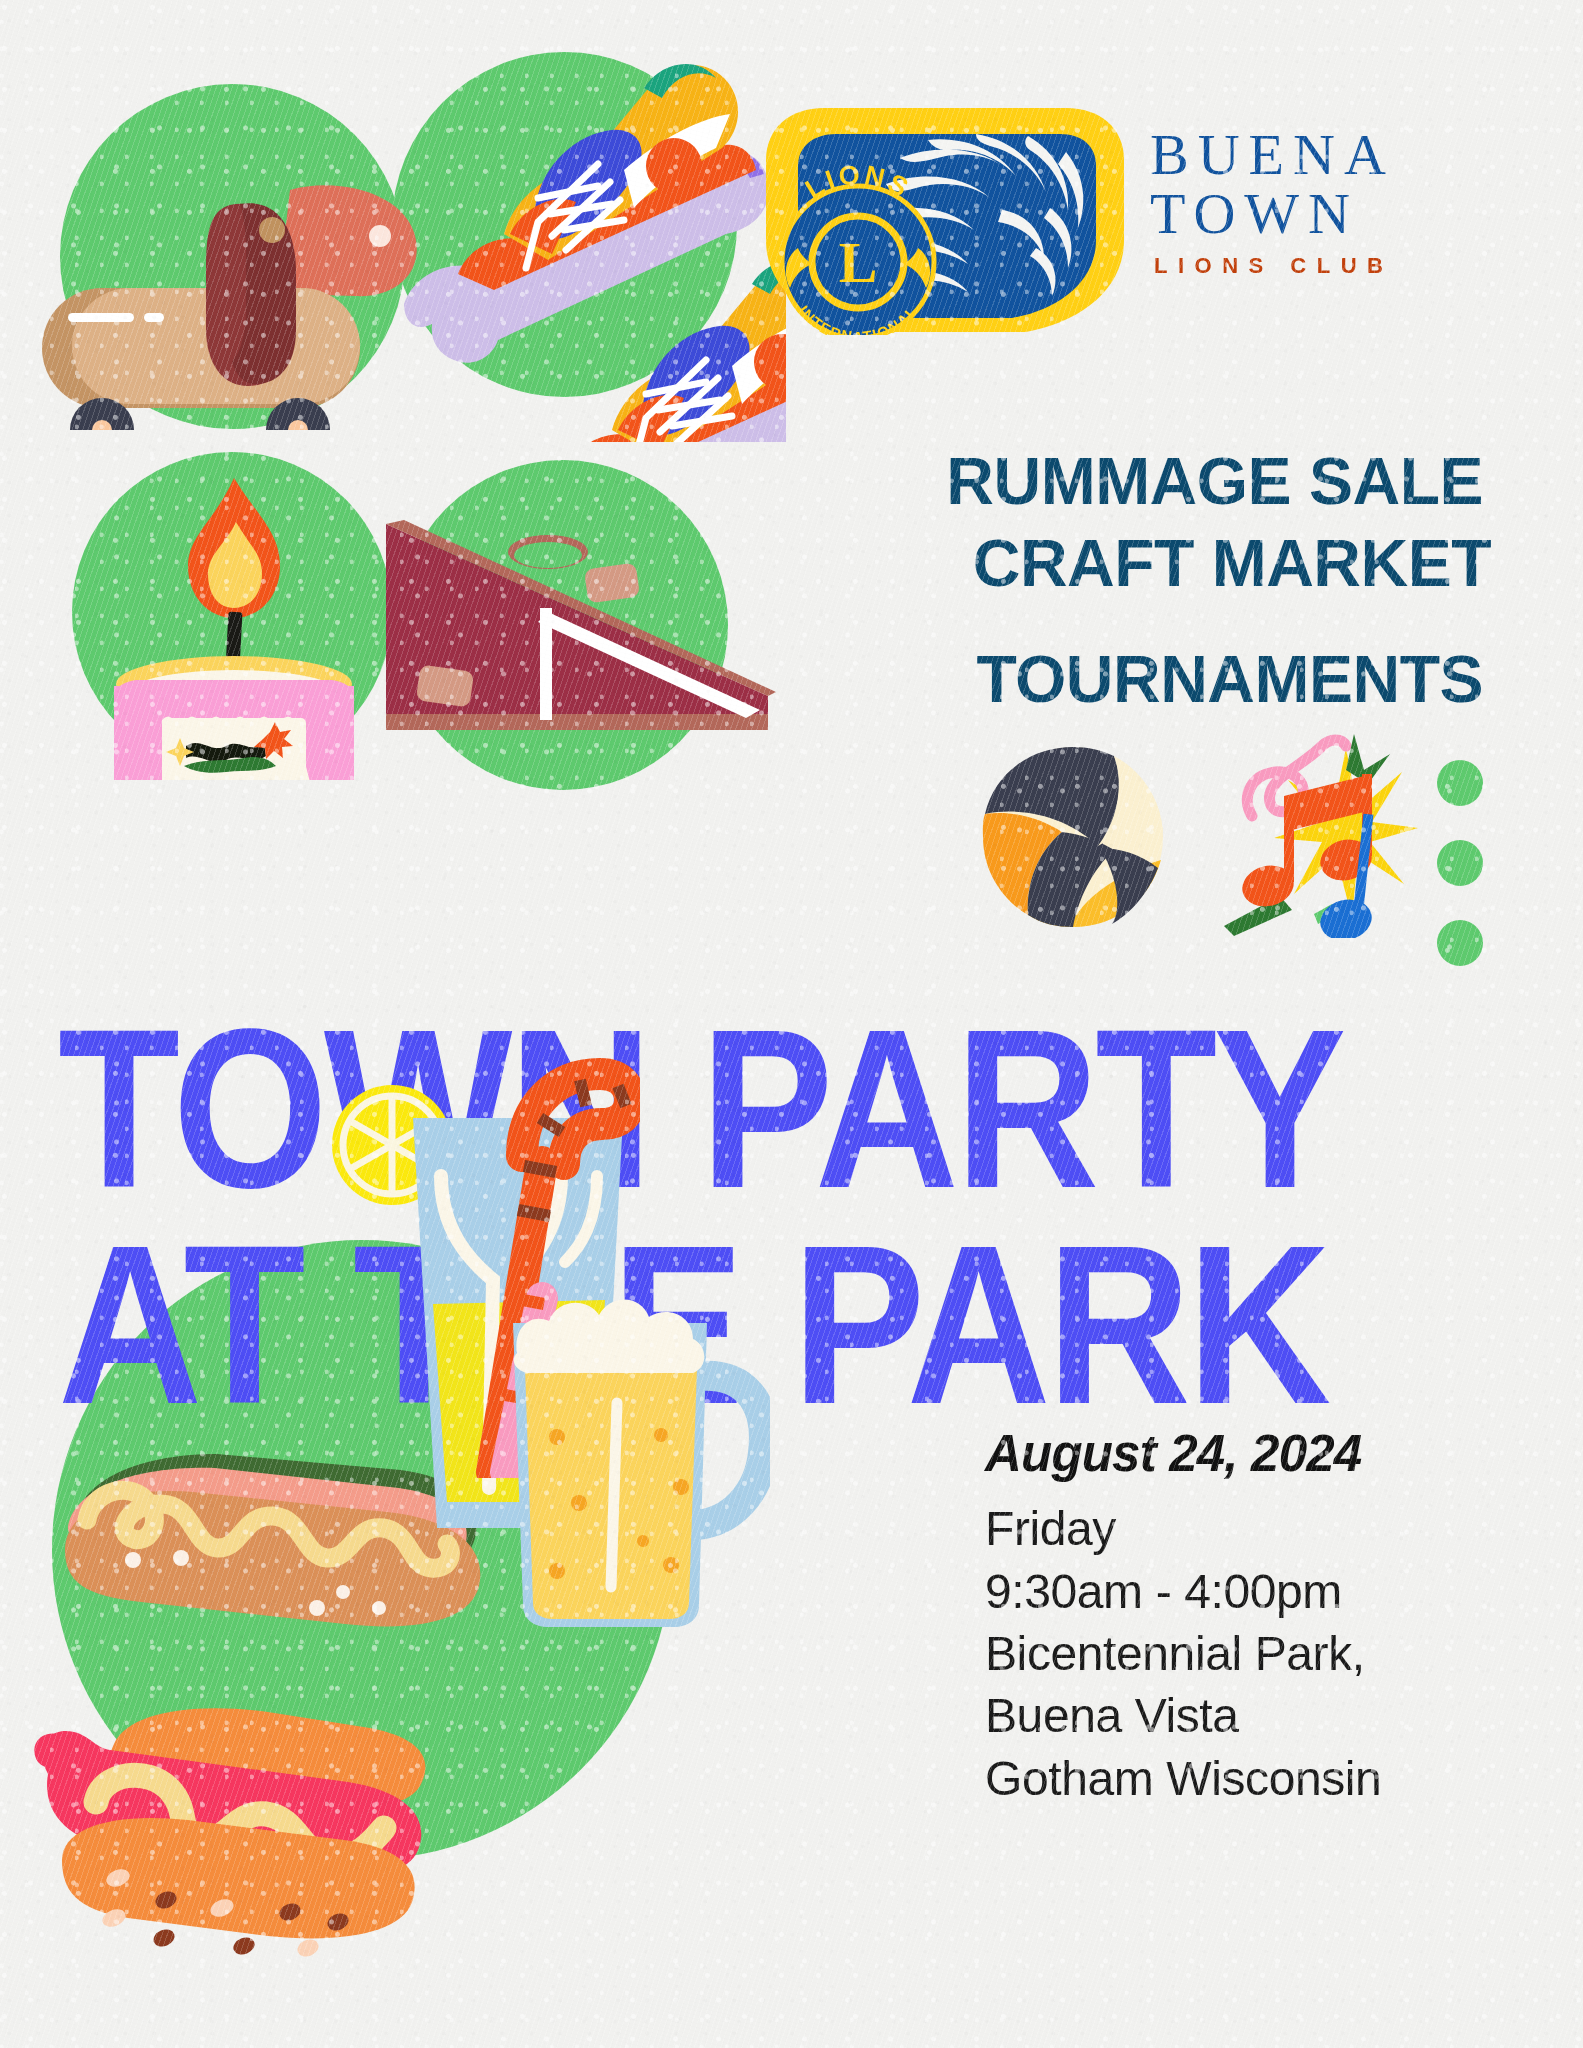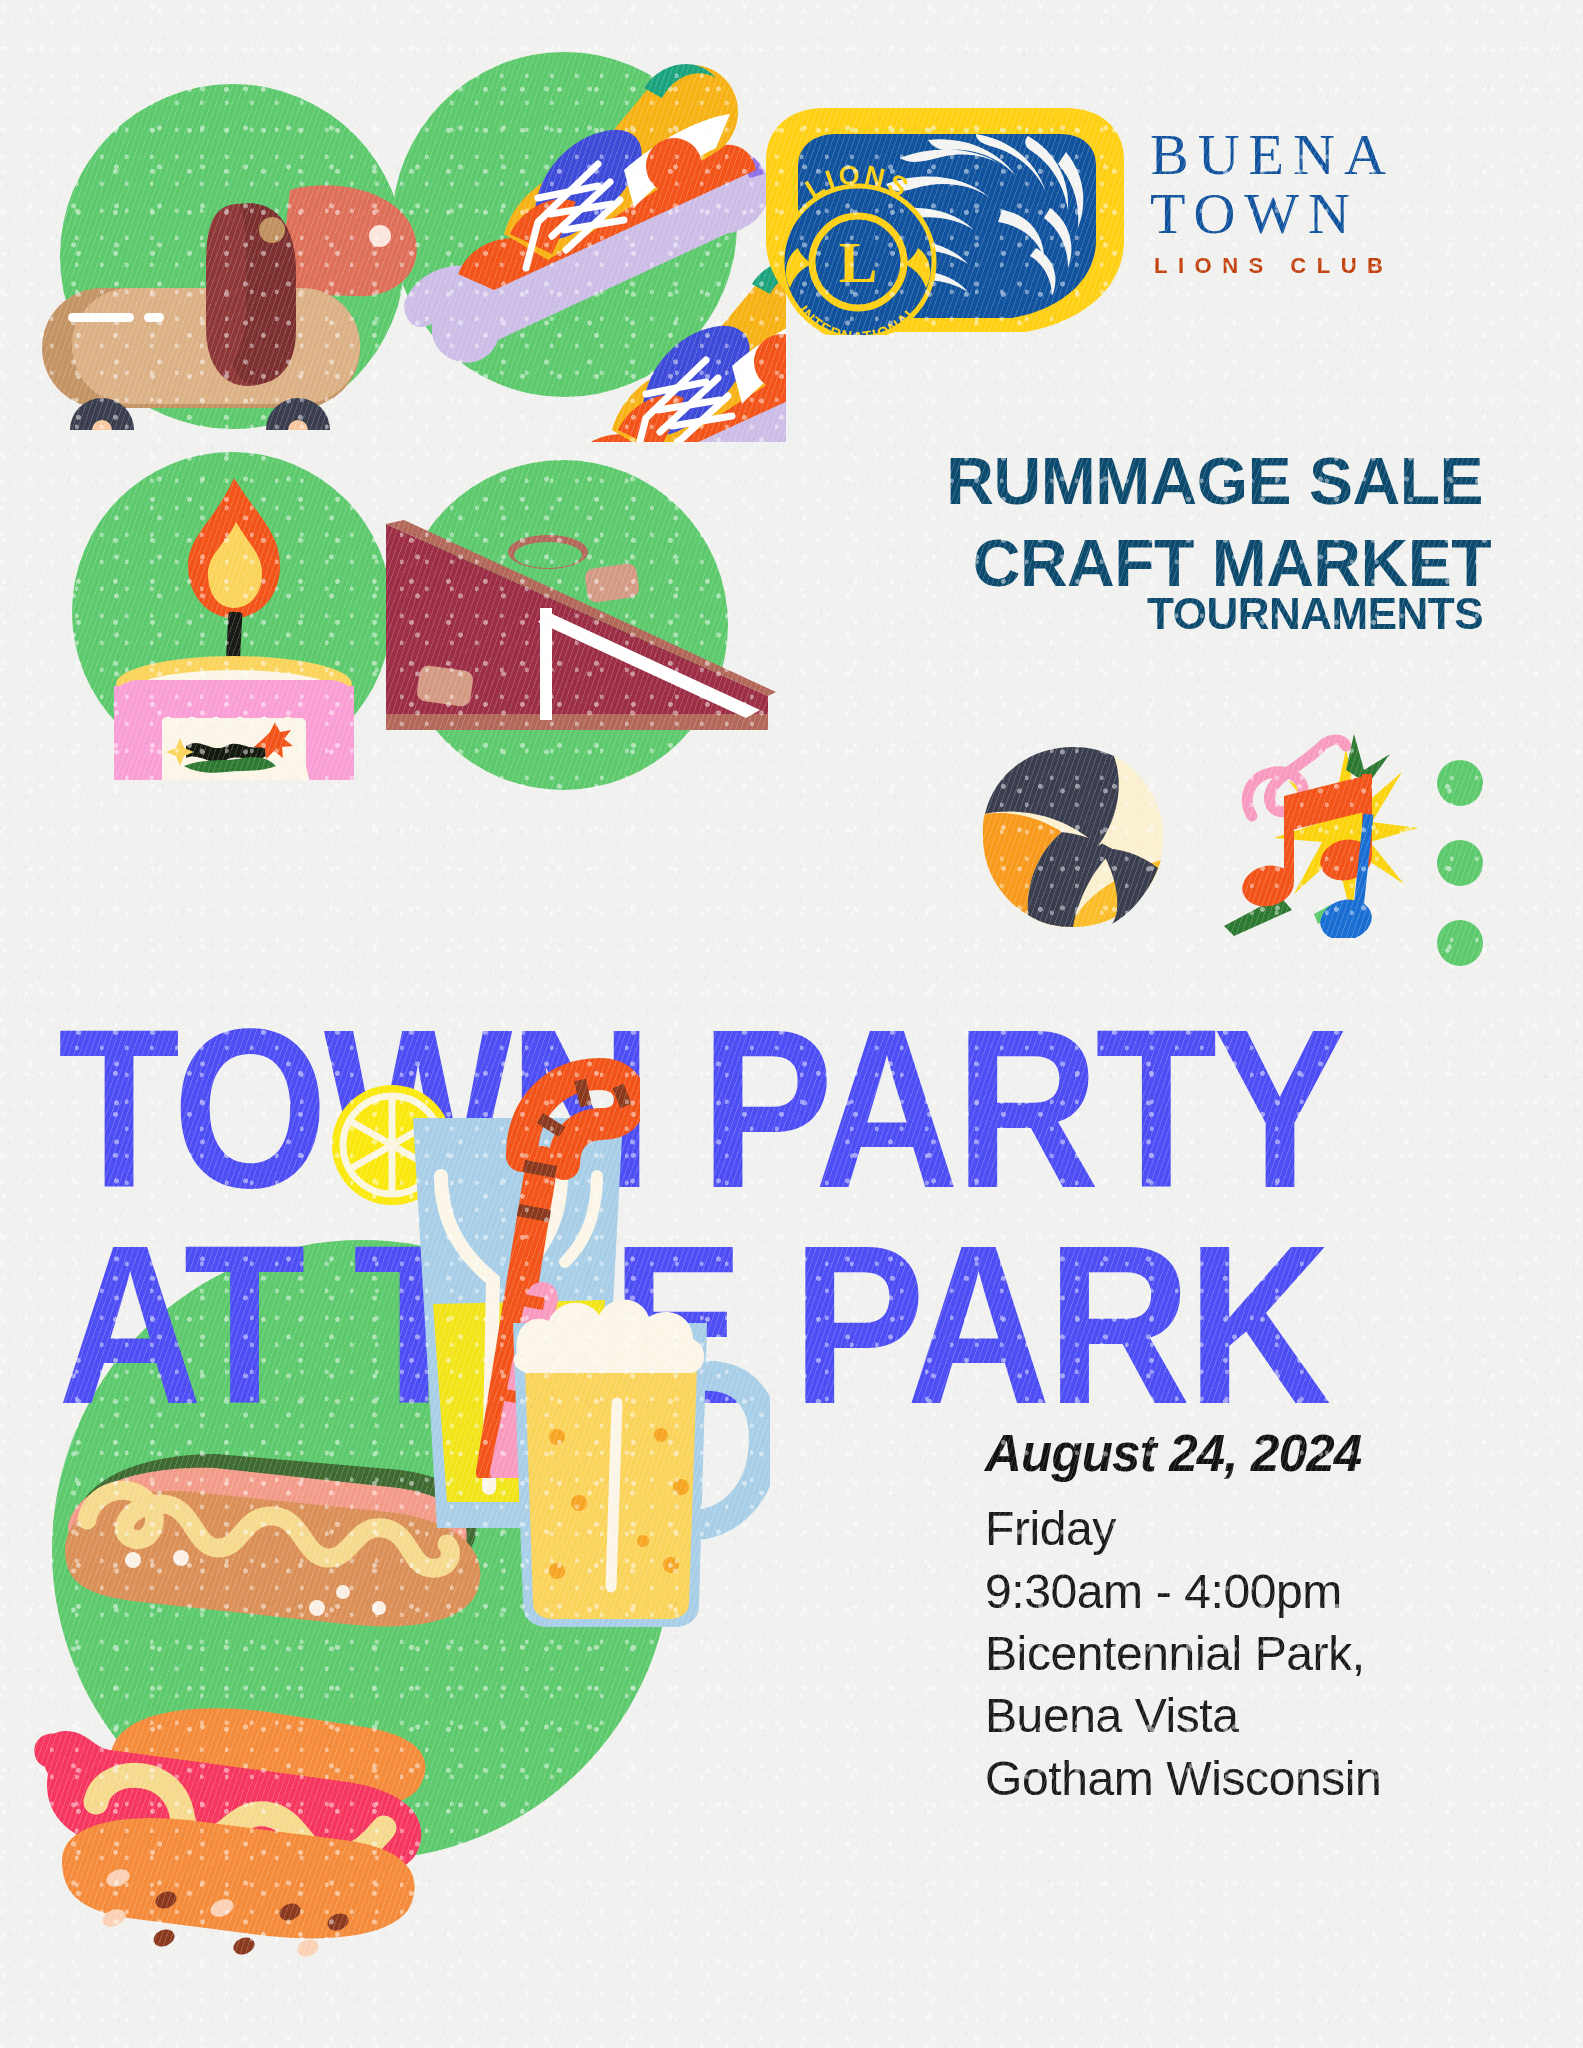--- a/index.html
+++ b/index.html
@@ -367,21 +367,21 @@
 
     <div id="lions-wordmark">
       <span class="lions-word">BUENA</span>
       <span class="lions-word">TOWN</span>
       <span id="lions-club-sub">LIONS CLUB</span>
     </div>
   </div>
 
   <div class="sub-head" style="right:100px; top:448px; font-size:66px;">RUMMAGE SALE</div>
   <div class="sub-head" style="right:92px; top:530px; font-size:66px;">CRAFT MARKET</div>
-  <div class="sub-head" style="right:100px; top:592px; font-size:44px;">TOURNAMENTS</div>
+  <div class="sub-head" style="right:100px; top:646px; font-size:66px;">TOURNAMENTS</div>
 
   <svg class="layer" style="left:978px; top:742px;" width="190" height="190" viewBox="0 0 190 190">
     <circle cx="95" cy="95" r="90" fill="#FBF0D0"></circle>
     <path d="M95 5 C 52 5, 16 32, 7 72 C 46 64, 92 76, 122 106 C 140 76, 146 40, 136 14
              C 123 8, 110 5, 95 5 Z" fill="#3A3E4F"></path>
     <path d="M7 72 C 4 79, 5 92, 5 95 C 5 128, 23 157, 50 173
              C 48 140, 60 110, 84 90 C 62 76, 34 68, 7 72 Z" fill="#F89A1C"></path>
     <path d="M50 173 C 64 182, 79 185, 95 185 C 138 185, 172 158, 183 118
              C 150 128, 110 150, 94 180 Z" fill="#FBBE2A"></path>
     <path d="M122 106 C 140 136, 144 168, 134 182 C 152 172, 170 152, 180 126

